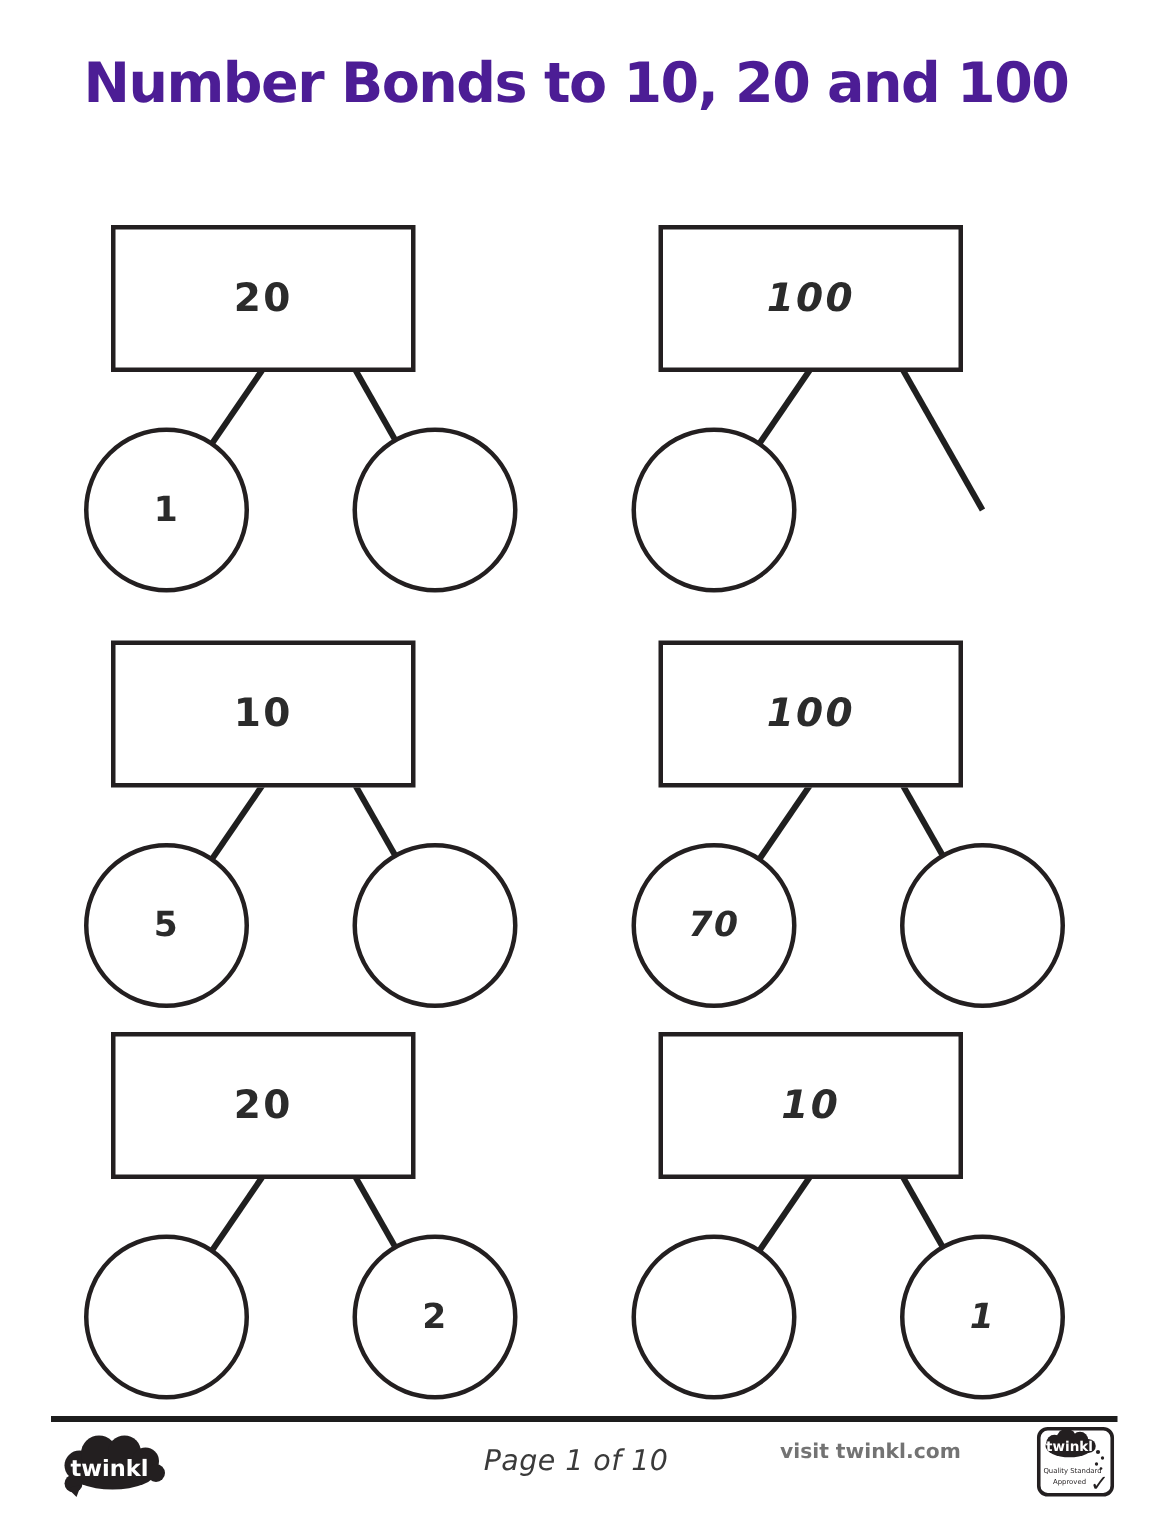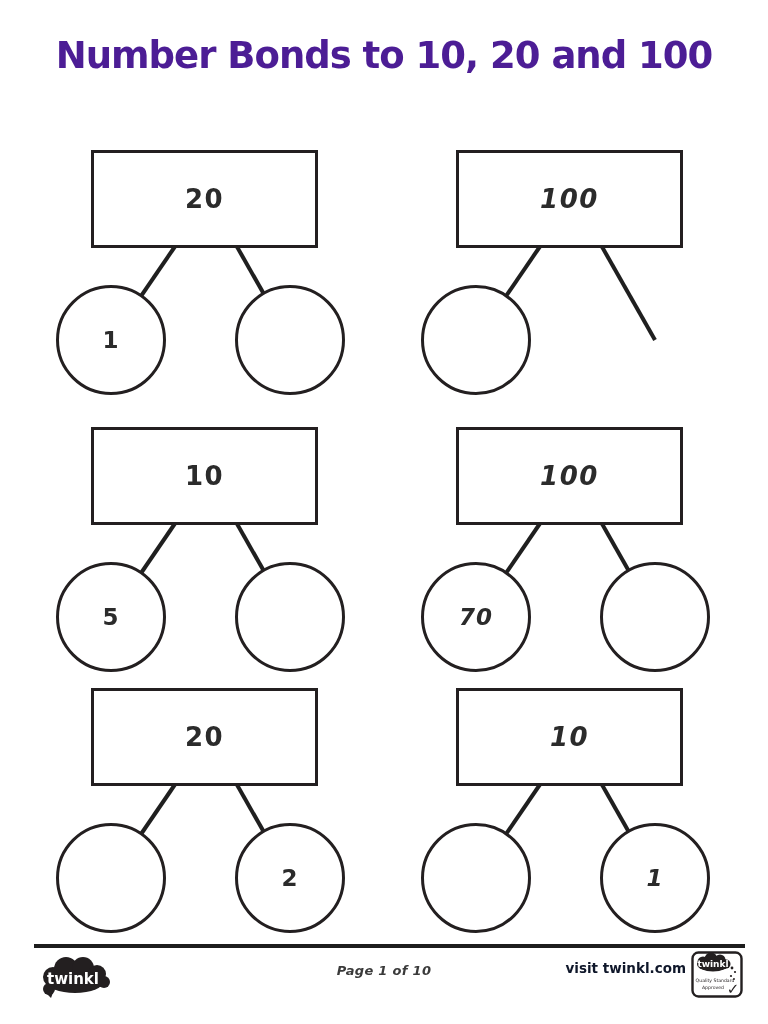--- a/index.html
+++ b/index.html
@@ -13,41 +13,41 @@
   .title {
     position:absolute; top:33px; left:0; width:768px;
     text-align:center; font-weight:700; font-size:37px; line-height:45px;
     letter-spacing:-1px; color:#4c1d95;
   }
   .cell { position:absolute; width:350px; height:255px; }
   .c1 { left:40px; } .c2 { left:405px;font-style:italic; }
   .r1 { top:145px; } .r2 { top:422px; } .r3 { top:683px; }
   .connectors { position:absolute; left:0; top:0; z-index:0; }
   .whole-box {
-    position:absolute; left:51px; top:5px; width:227px; height:98px;
+    position:absolute; left:34px; top:5px; width:203px; height:98px;
     border:3px solid #231f20; background:#ffffff; z-index:1;
     display:flex; align-items:center; justify-content:center;
     font-size:26px; font-weight:600; letter-spacing:1.5px; color:#2b2b2b;
   }
   .part {
     position:absolute; top:140px; width:110px; height:110px;
     border:3px solid #231f20; border-radius:50%; background:#ffffff; z-index:1;
     display:flex; align-items:center; justify-content:center;
     font-size:23px; font-weight:600; letter-spacing:1px; color:#2b2b2b;
   }
   .part-left { left:16px; } .part-right { left:195px; }
   .divider { position:absolute; left:34px; top:944px; width:711px; height:4px; background:#1d1d1d; }
   .logo-wrap { position:absolute; left:34px; top:955px; width:80px; height:48px; }
   .page-indicator {
     position:absolute; left:0; top:963px; width:768px; text-align:center;
-    font-size:13px; font-style:italic; color:#3a3a3a; letter-spacing:0.3px;font-weight:bold;
+    font-size:19px; font-style:italic; color:#3a3a3a; letter-spacing:0.3px;
   }
   .visit {
-    position:absolute; left:520px; top:960px; width:166px; text-align:right;
-    font-size:13.5px; font-weight:700; color:#0f172a;
+    position:absolute; left:520px; top:960px; width:166px; text-align:left;
+    font-size:13.5px; font-weight:700; color:#737373;
   }
   .badge-wrap { position:absolute; left:691px; top:951px; width:52px; height:47px; }
 </style>
 </head>
 <body>
 
 <div class="page">
 
   <div class="title">
     <div>Number Bonds to 10, 20 and 100</div>

